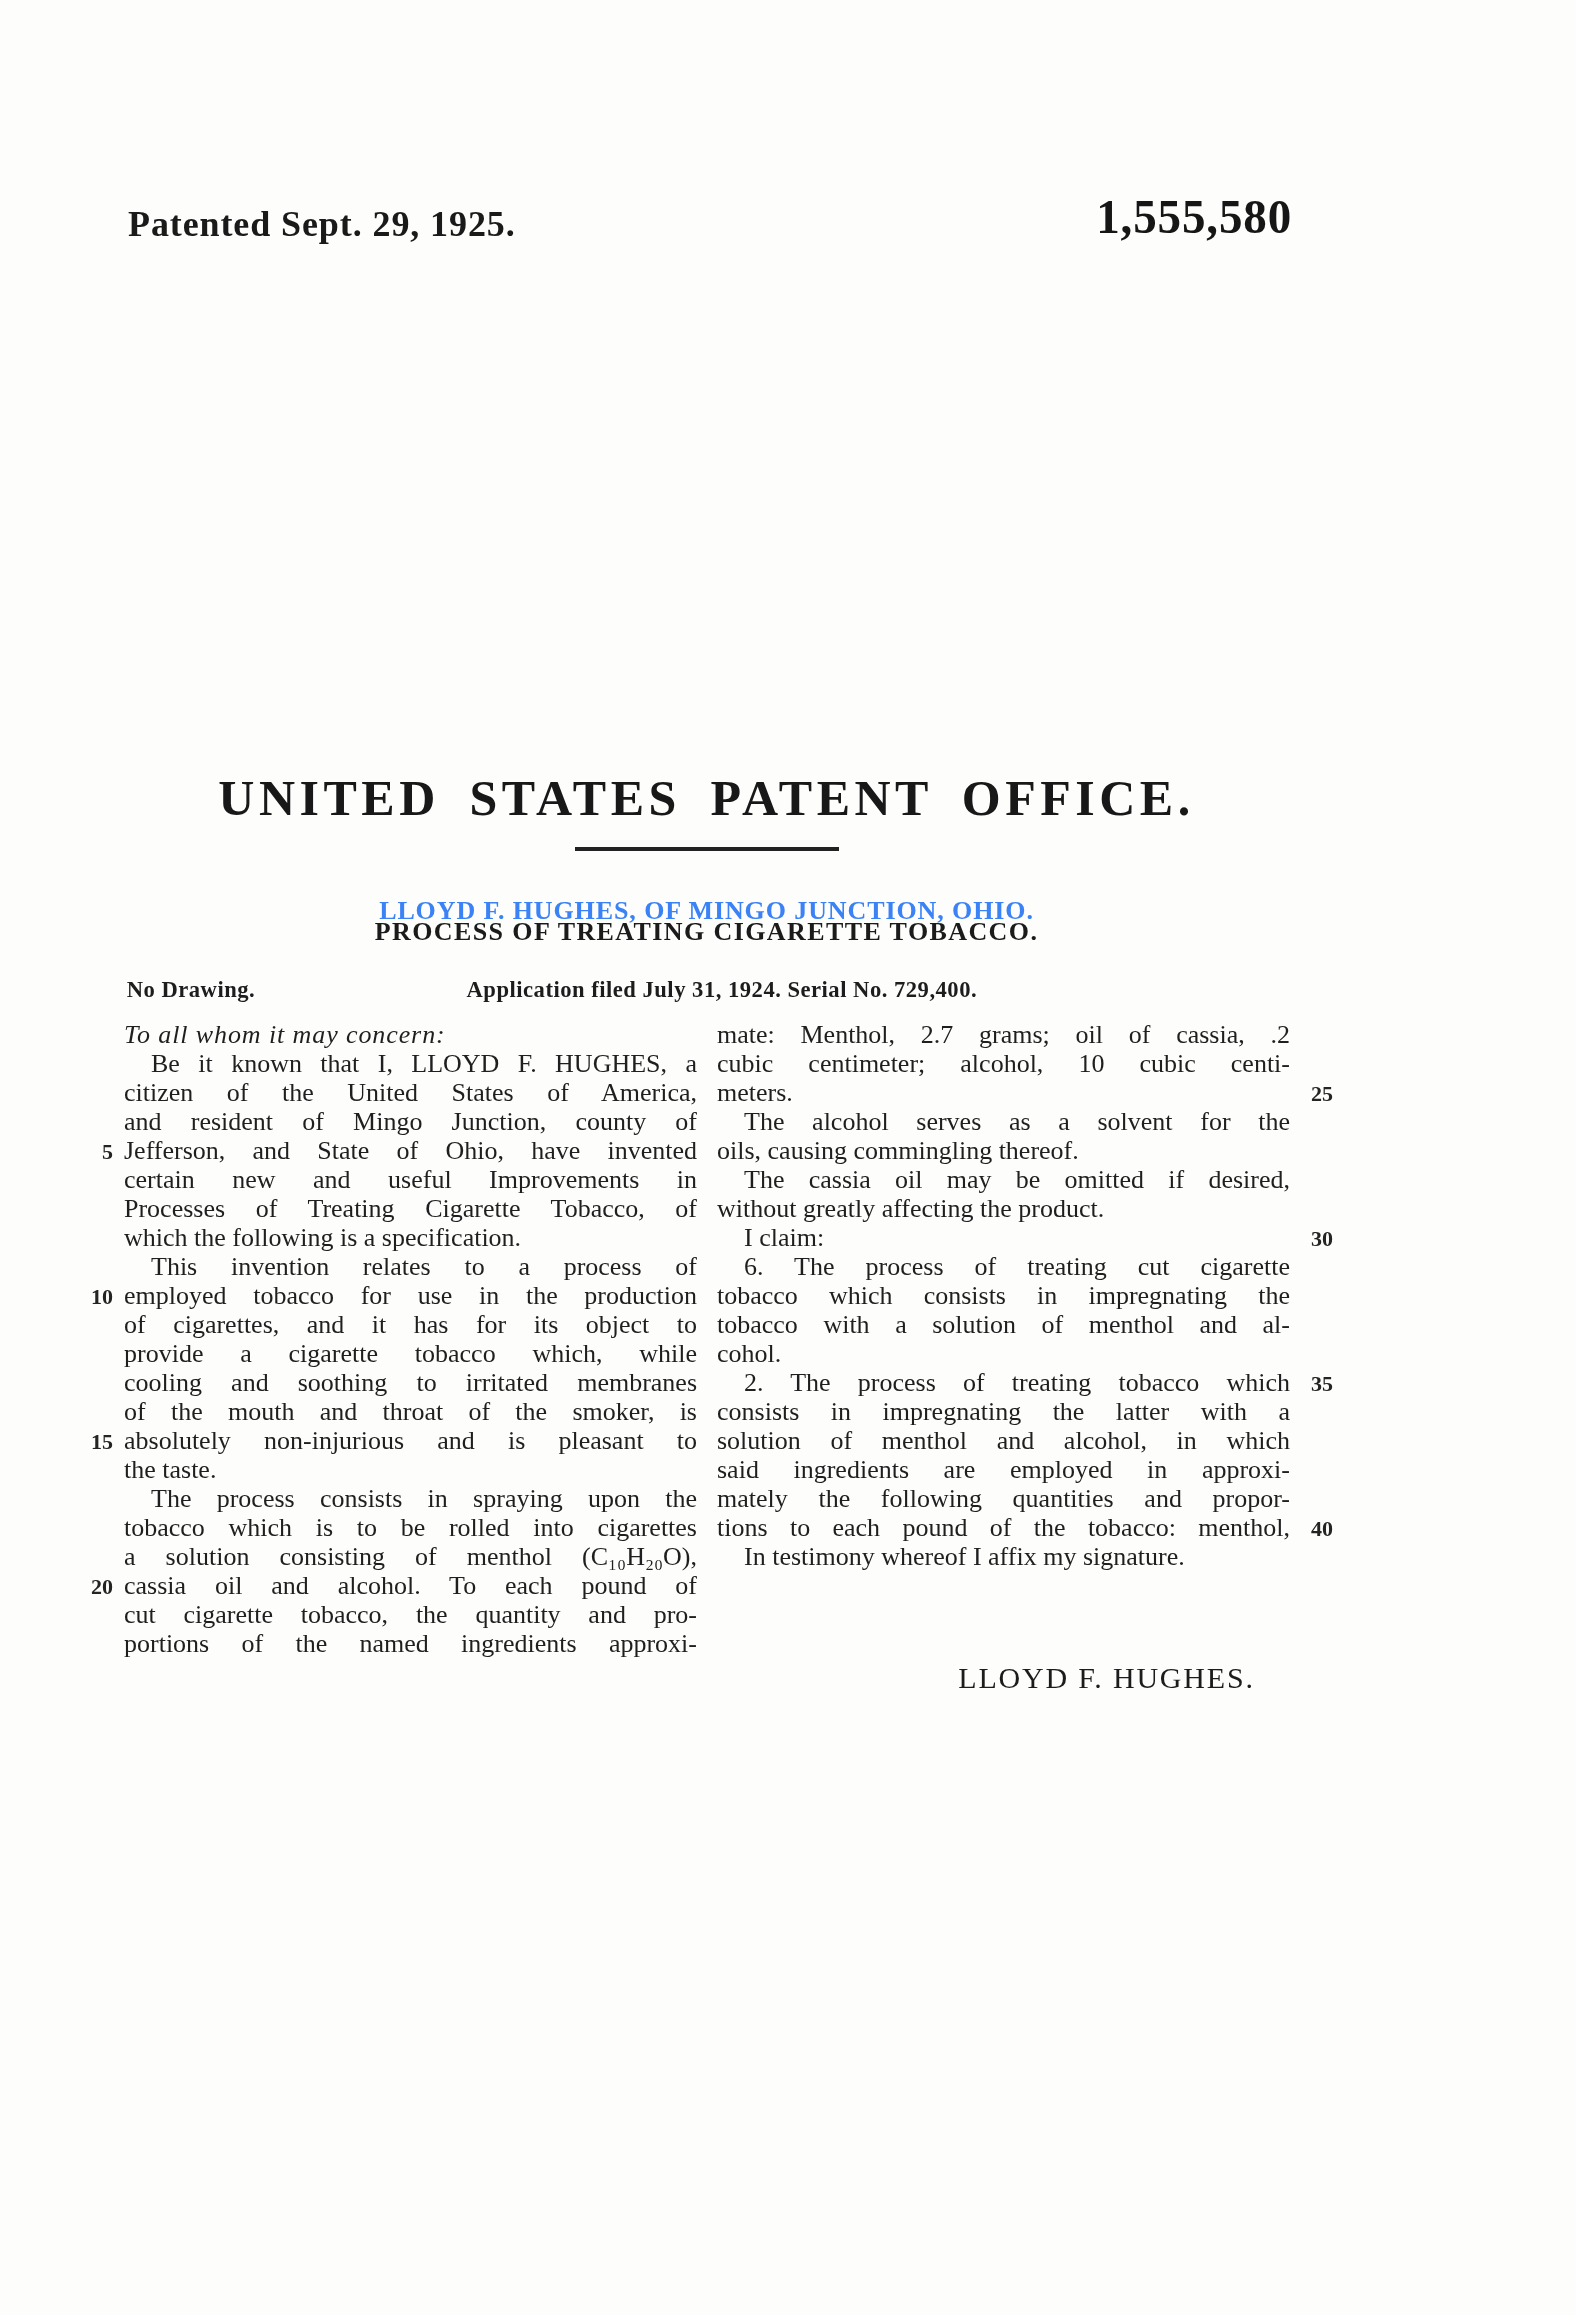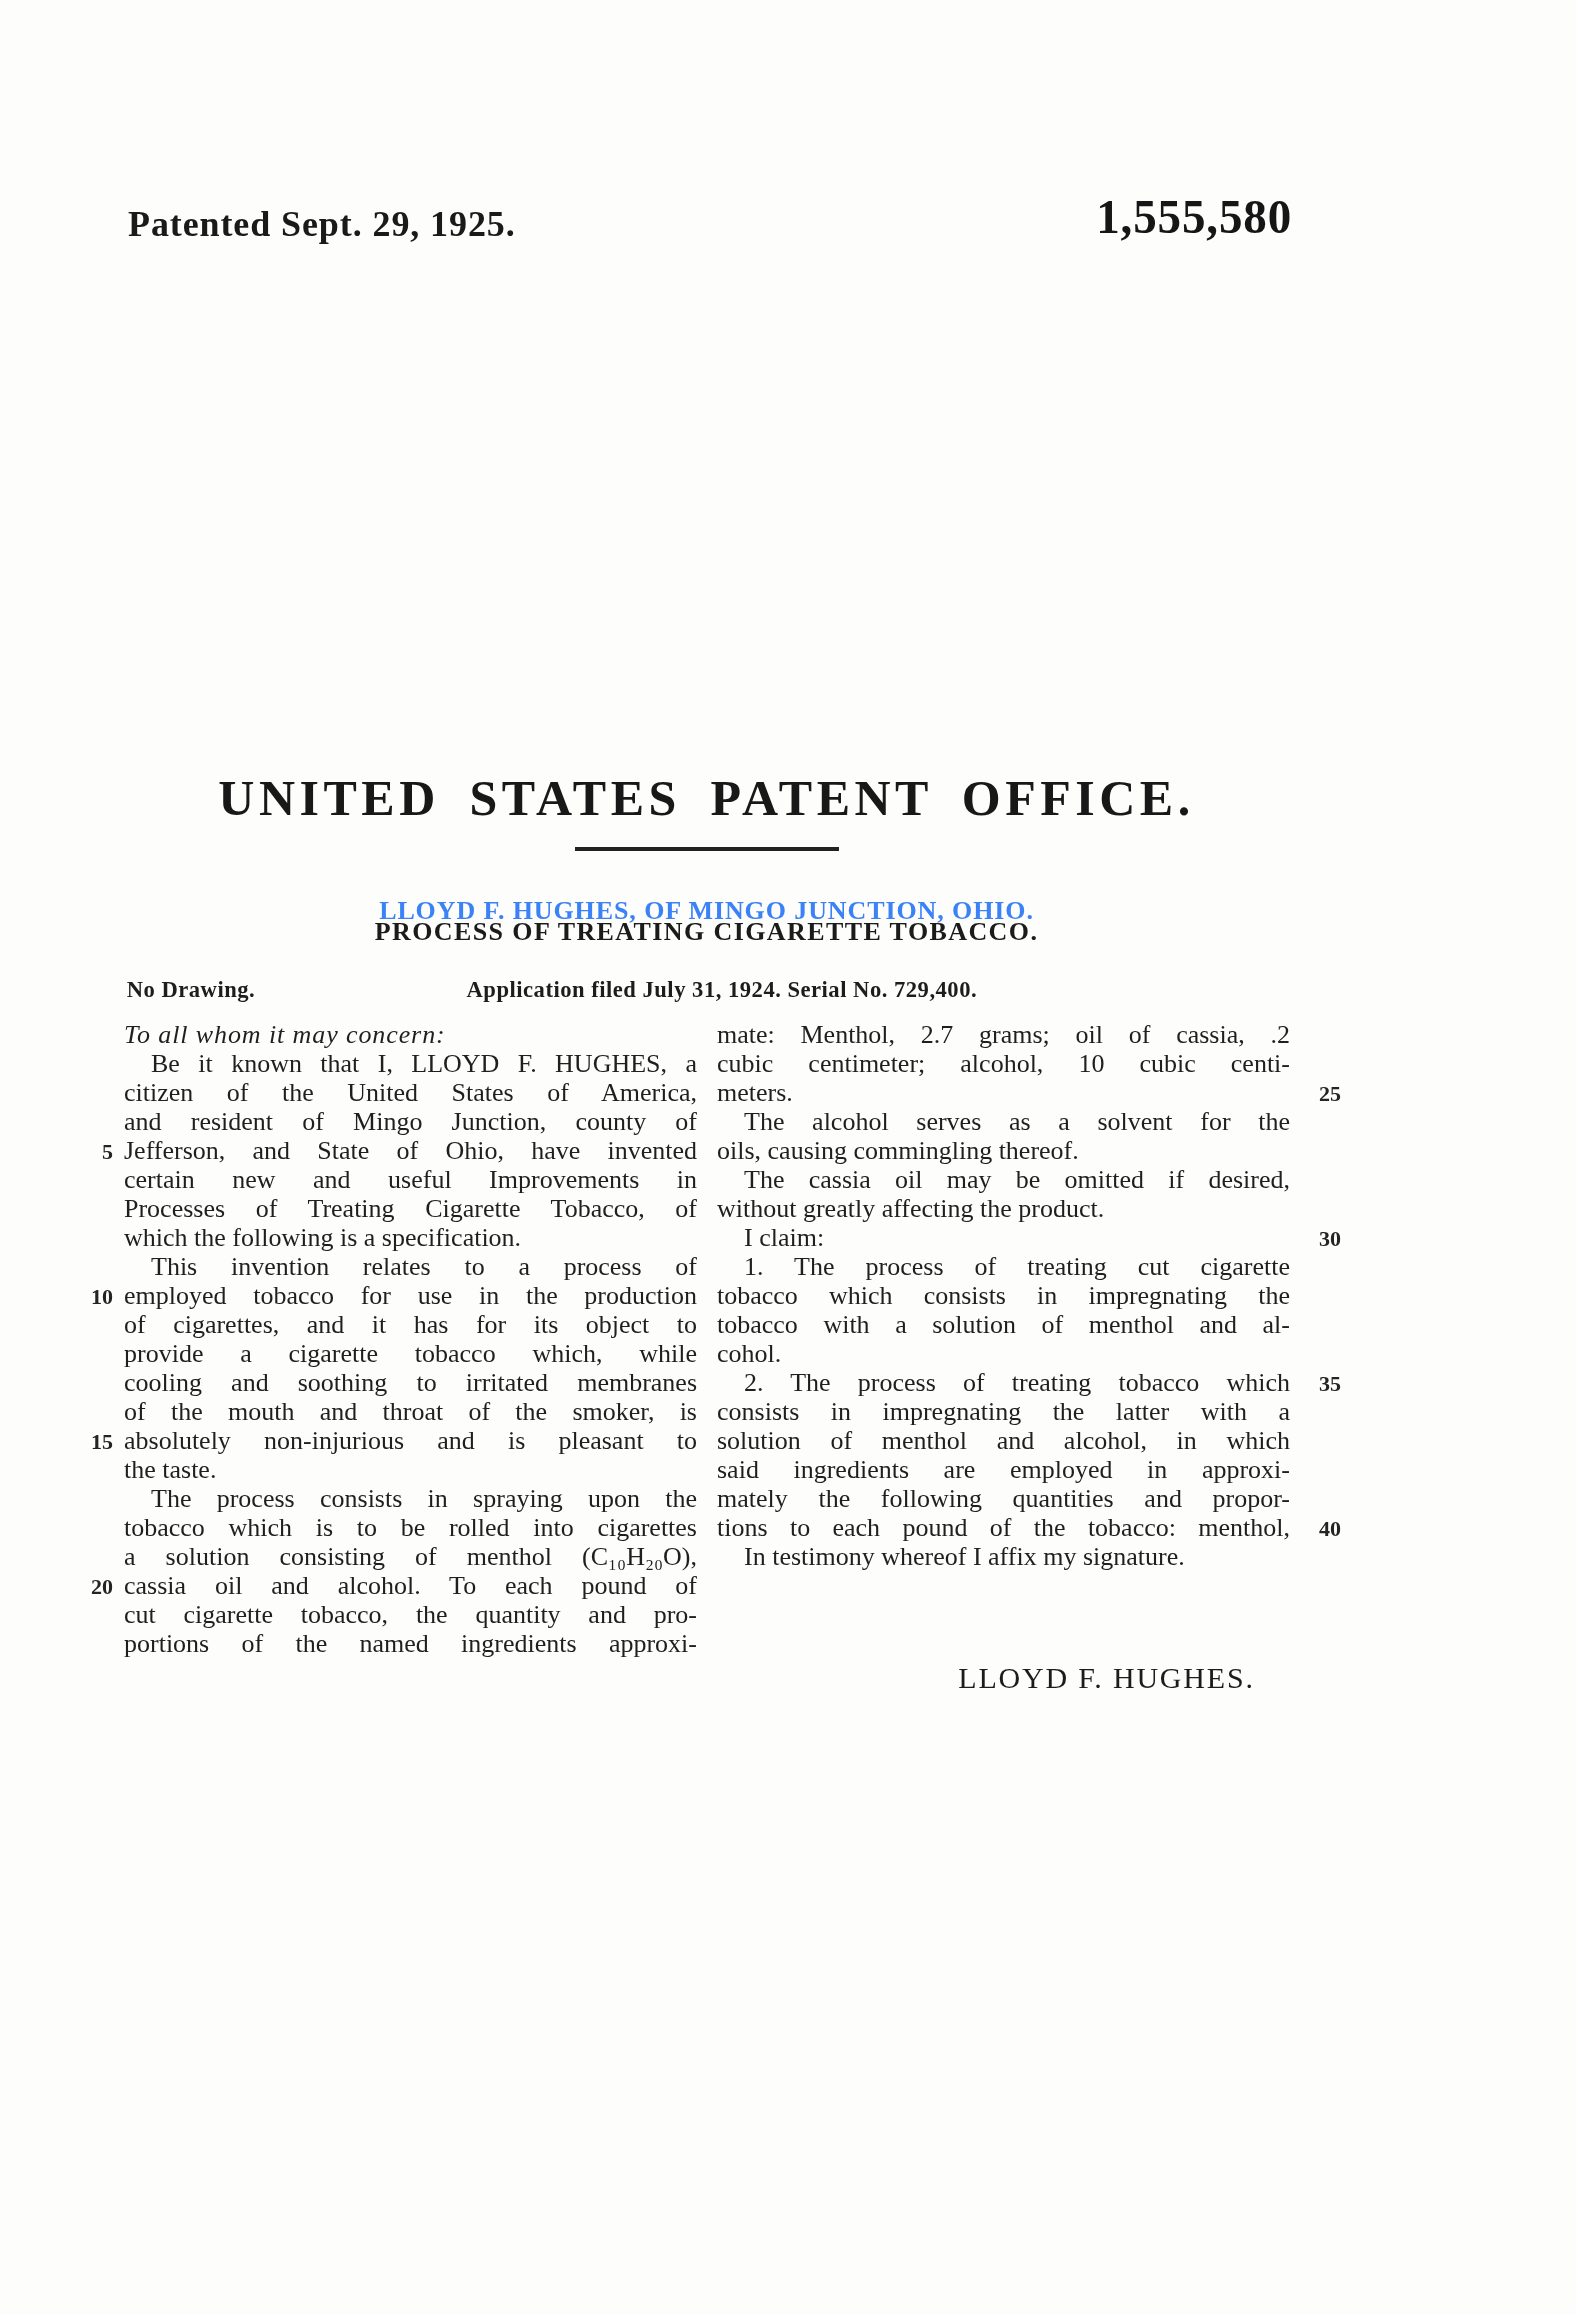--- a/index.html
+++ b/index.html
@@ -153,21 +153,20 @@
   }
   .col-left .lnum {
     left: -45px;
     width: 34px;
     text-align: right;
   }
   .col-right .lnum {
     left: calc(100% + 21px);
     width: 40px;
     text-align: left;
-    margin-left: 8px;
   }
   
   .signature {
     position: absolute;
     top: 1623px;
     left: 930px;
     width: 353px;
     text-align: center;
     font-size: 30px;
     letter-spacing: 1.8px;
@@ -290,21 +289,21 @@
           <span class="ltext">The cassia oil may be omitted if desired,</span>
         </div>
         <div class="line">
           <span class="ltext">without greatly affecting the product.</span>
         </div>
         <div class="line indent">
           <span class="lnum">30</span>
           <span class="ltext">I claim:</span>
         </div>
         <div class="line justify indent">
-          <span class="ltext">1. The process of treating cut cigarette</span>
+          <span class="ltext">6. The process of treating cut cigarette</span>
         </div>
         <div class="line justify">
           <span class="ltext">tobacco which consists in impregnating the</span>
         </div>
         <div class="line justify">
           <span class="ltext">tobacco with a solution of menthol and al-</span>
         </div>
         <div class="line">
           <span class="ltext">cohol.</span>
         </div>

